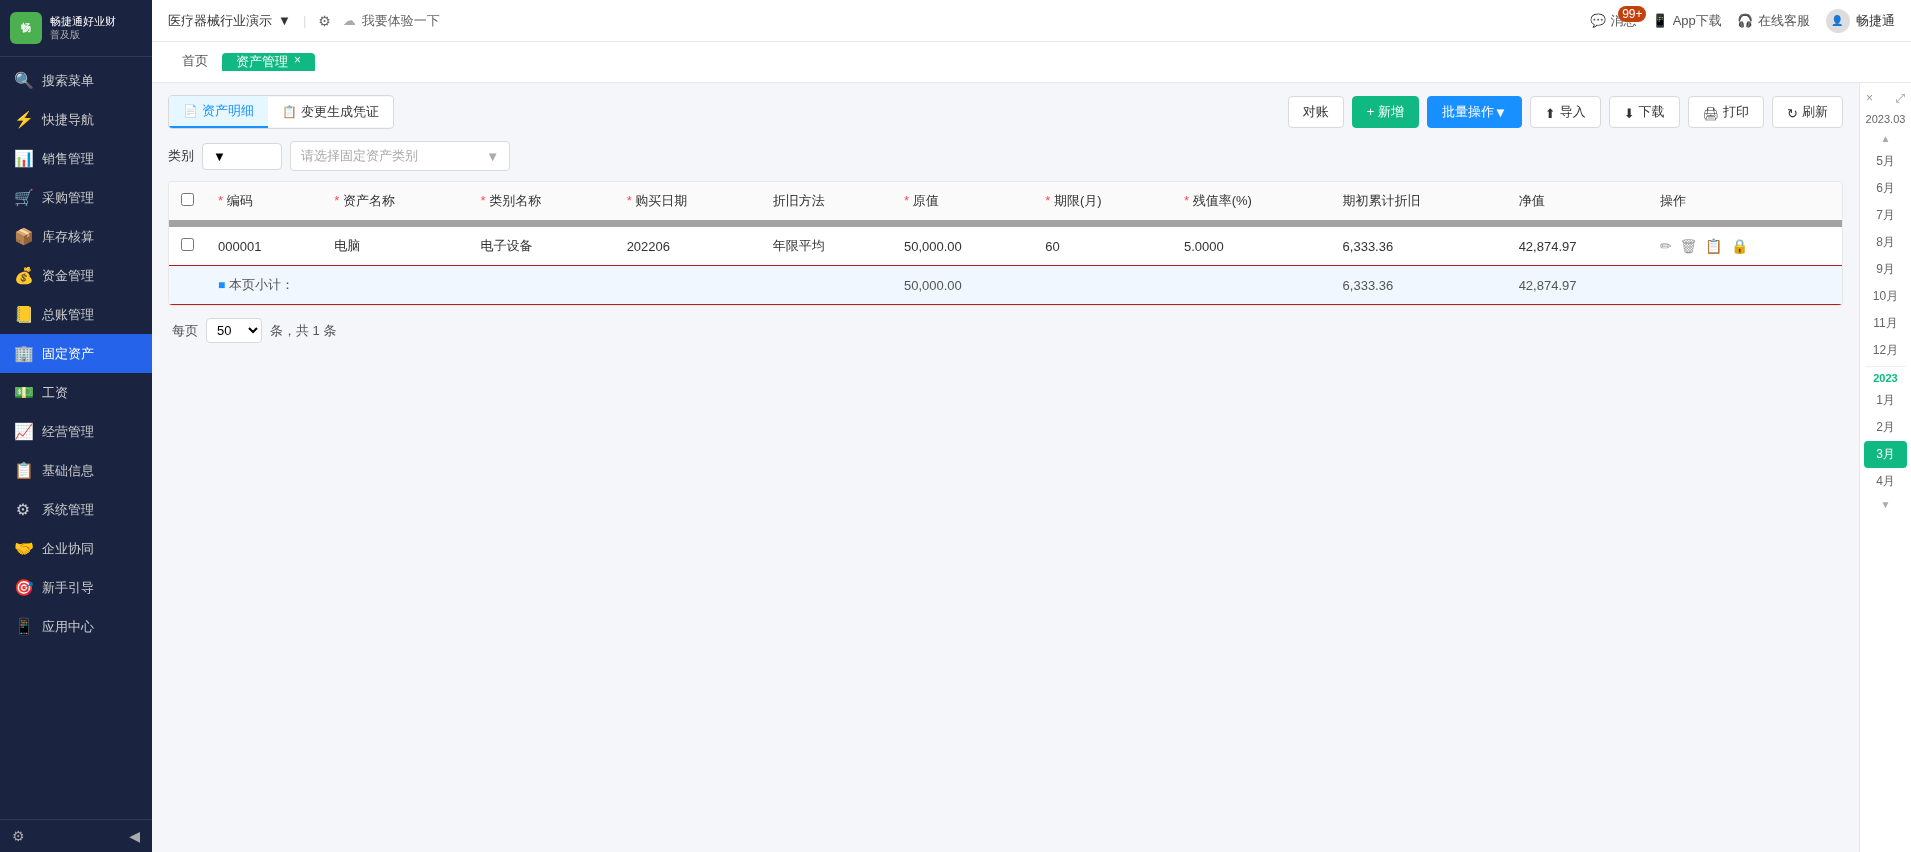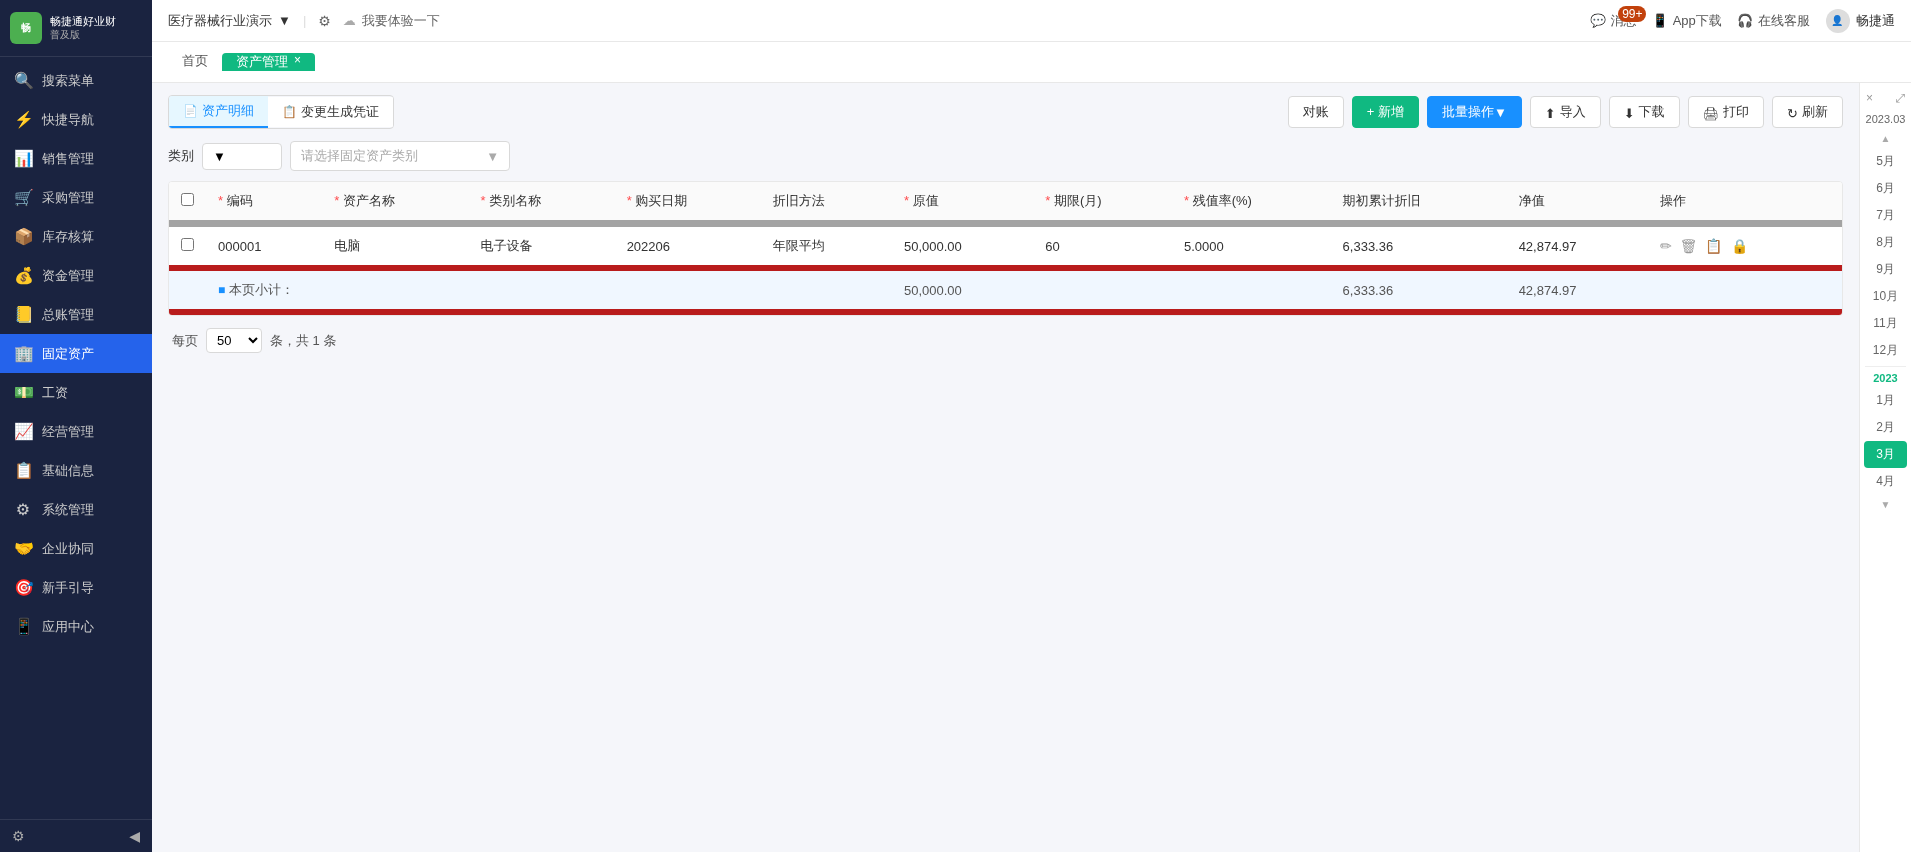--- a/index.html
+++ b/index.html
@@ -219,21 +219,21 @@
     thead th {
       padding: 10px 12px;
       text-align: left;
       color: #333;
       font-weight: 500;
       border-bottom: 7px solid #a3a3a3;
       white-space: nowrap;
     }
     tbody td {
       padding: 10px 12px;
-      border-bottom: 6px solid #b91c1c;
+      border-bottom: 1px solid #b91c1c;
       color: #333;
       white-space: nowrap;
     }
     .subtotal-row td { background: #f0f7ff; color: #555; font-size: 13px; }
     .checkbox-cell { width: 36px; text-align: center; }
     .actions { display: flex; gap: 8px; align-items: center; }
     .action-btn { background: none; border: none; cursor: pointer; color: #999; font-size: 14px; }
 
     
     .pagination {

